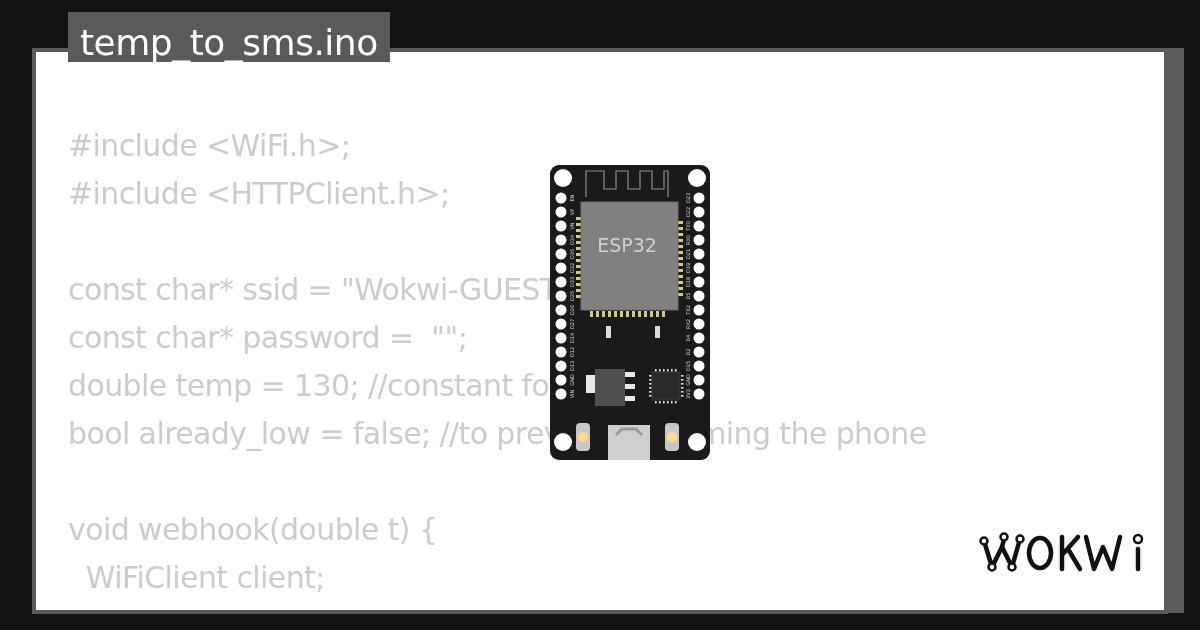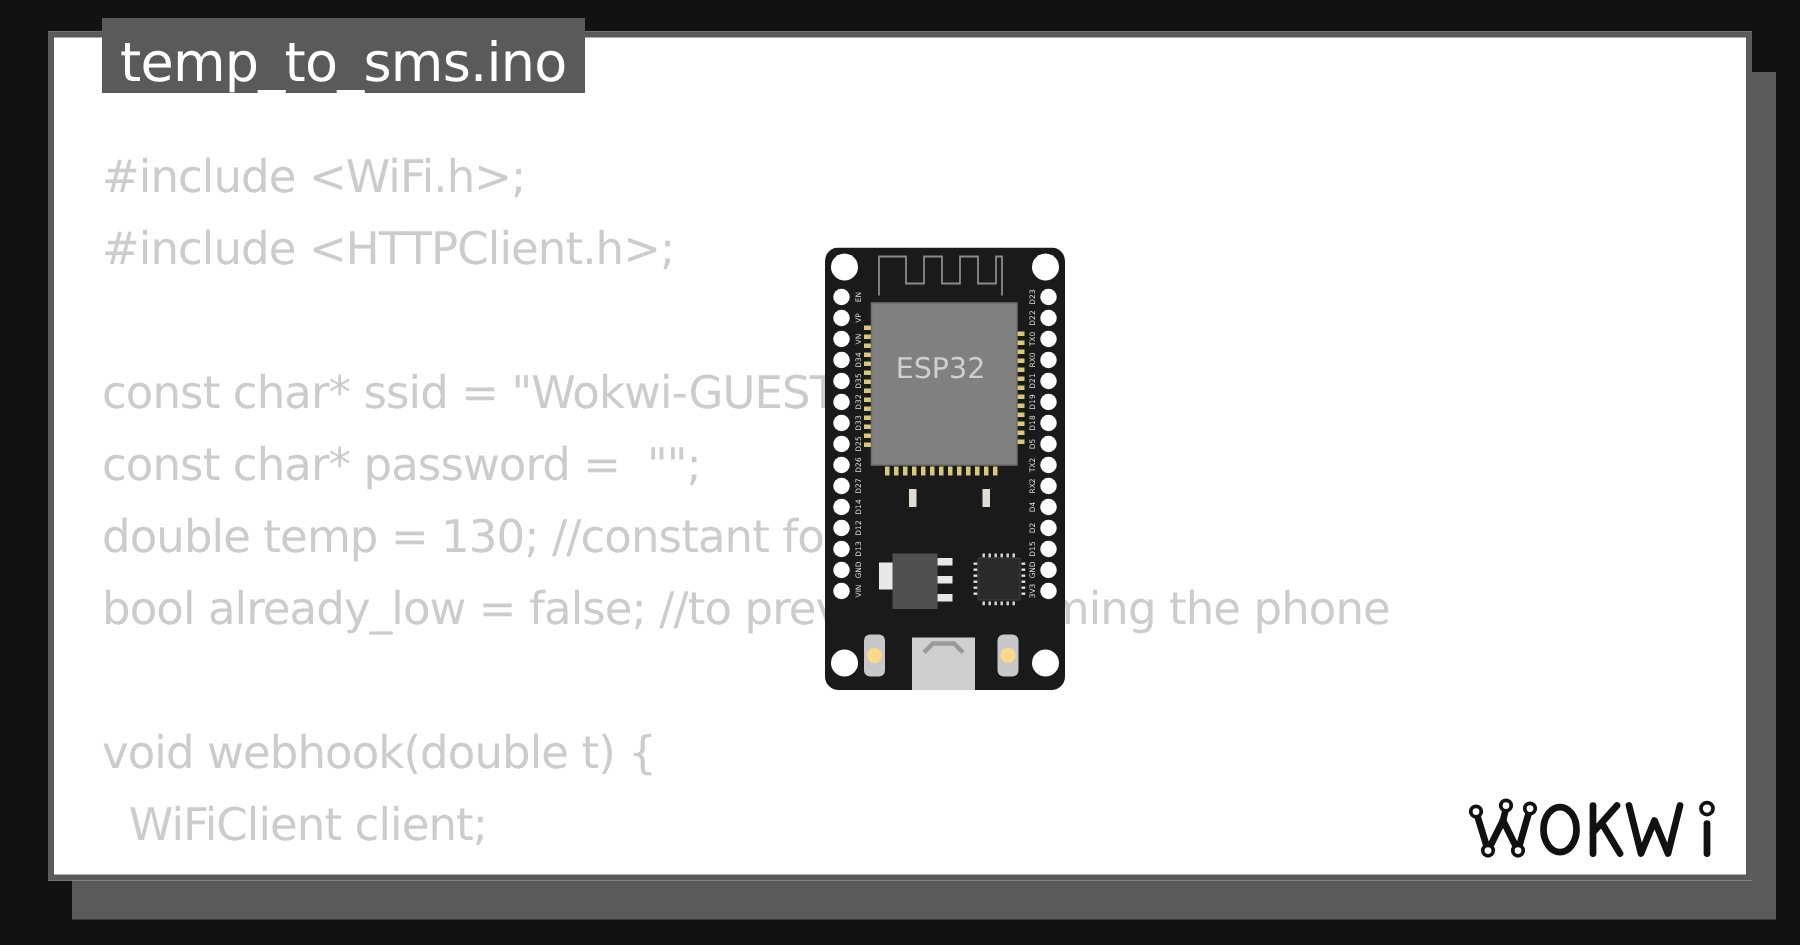--- a/index.html
+++ b/index.html
@@ -1,18 +1,18 @@
 <!DOCTYPE html>
 <html><head>
 <meta charset="utf-8">
 <style>
   html, body { margin:0; padding:0; }
   body { width:1200px; height:630px; background:#121212; position:relative; overflow:hidden; font-family:"Liberation Sans", sans-serif; }
   .shadow { position:absolute; left:48px; top:48px; width:1136px; height:565px; background:#5a5a5a; }
-  .card { position:absolute; left:32px; top:21px; width:1128px; height:558px; background:#ffffff; border:4px solid #5a5a5a; overflow:hidden; }
+  .card { position:absolute; left:32px; top:48px; width:1128px; height:558px; background:#ffffff; border:4px solid #5a5a5a; overflow:hidden; }
   .code { position:absolute; left:32px; top:70px; margin:0; font-family:"DejaVu Sans", sans-serif; font-size:30px; line-height:48px; color:#cccccc; white-space:pre; letter-spacing:-0.6px; }
   .code .line { display:block; height:48px; }
   .title-tab { position:absolute; left:68px; top:12px; height:50px; padding:0 12px; background:#5a5a5a; color:#ffffff; font-family:"DejaVu Sans", sans-serif; font-size:36px; line-height:62px; letter-spacing:-0.5px;text-align:center; }
   .board { position:absolute; left:550px; top:165px; width:160px; height:295px; }
   .logo { position:absolute; left:978px; top:527px; width:172px; height:50px; }
 </style>
 </head>
 <body>
 
 <div class="shadow"></div>

